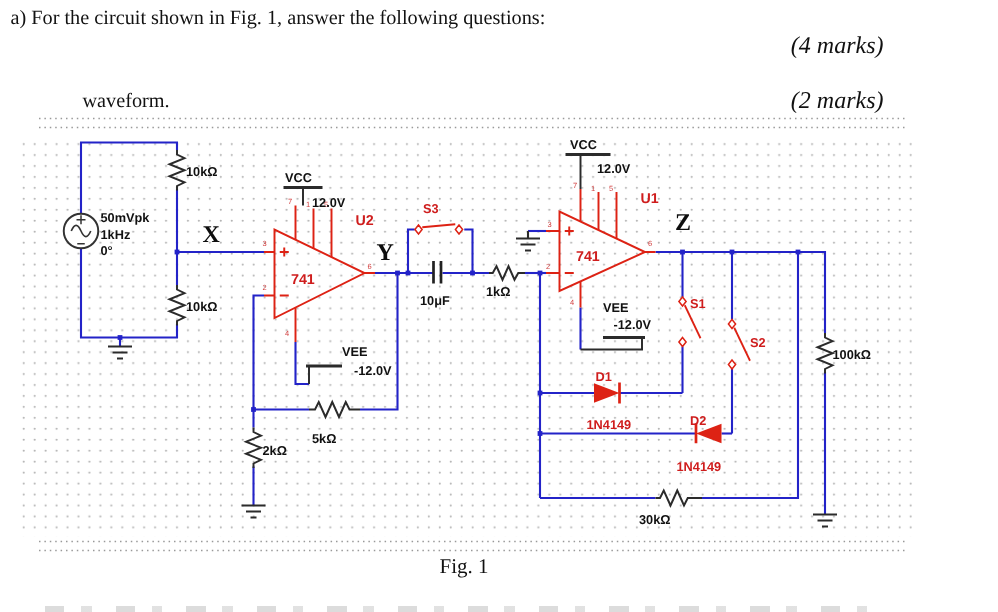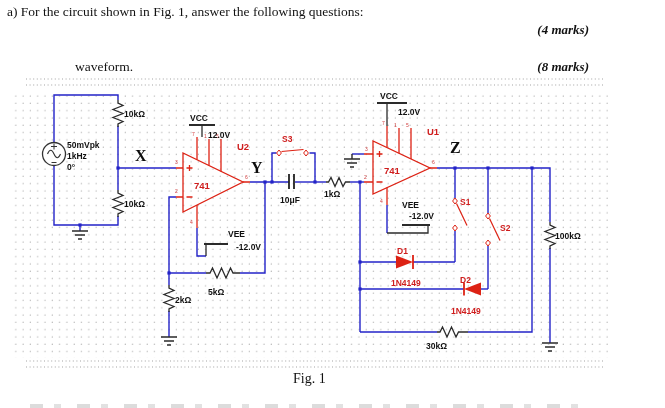--- a/index.html
+++ b/index.html
@@ -1,19 +1,19 @@
 <!DOCTYPE html>
 <html><head>
 <meta charset="utf-8">
 <style>
   html,body{margin:0;padding:0;}
   .page{position:relative;width:612px;height:408px;background:#ffffff;overflow:hidden;
         font-family:"Liberation Serif", serif;color:#111;}
   .qtext{position:absolute;white-space:nowrap;font-size:13.5px;color:#121212;}
-  .marks{position:absolute;font-size:13px;font-weight:bold;font-style:italic;white-space:nowrap;}
+  .marks{position:absolute;font-size:16px;font-weight:normal;font-style:italic;white-space:nowrap;}
   .mathvar{font-style:italic;}
   .figcap{position:absolute;font-weight:normal;font-size:14px;}
   .cutline{position:absolute;left:30px;top:404px;width:560px;height:4px;opacity:.5;
            background:repeating-linear-gradient(90deg,#b9b9b9 0 13px,transparent 13px 24px,#c4c4c4 24px 31px,transparent 31px 47px);}
   svg text{user-select:none;}
   .lbl{font:bold 8.5px "Liberation Sans", sans-serif;fill:#111;}
   .redlbl{font:bold 8.5px "Liberation Sans", sans-serif;fill:#cf1d1d;}
   .red9{font:bold 9.5px "Liberation Sans", sans-serif;fill:#cf1d1d;}
   .node{font:bold 16px "Liberation Serif", serif;fill:#0d0d0d;}
   .pin{font:5px "Liberation Sans", sans-serif;fill:#d24040;}
@@ -22,22 +22,22 @@
   .kw{stroke:#2b2b2b;stroke-width:1.3;fill:none;}
   .kw2{stroke:#2b2b2b;stroke-width:2;fill:none;}
 </style>
 </head>
 <body>
 
 <div class="page">
 
   <div class="qtext" style="left:7px;top:4px;">a) For the circuit shown in Fig. 1, answer the following questions:</div>
   <div class="marks" style="right:23px;top:22px;">(4 marks)</div>
-  <div class="qtext" style="left:55px;top:59px;margin-left:20px;">waveform.</div>
-  <div class="marks" style="right:23px;top:59px;">(8 marks)</div>
+  <div class="qtext" style="left:55px;top:59px;">waveform.</div>
+  <div class="marks" style="right:23px;top:59px;">(2 marks)</div>
 
   <svg width="665" height="408" viewBox="0 0 665 408" style="position:absolute;left:0;top:0;">
     <defs>
       <pattern id="dots" width="7.3" height="7.3" patternUnits="userSpaceOnUse">
         <circle cx="1.2" cy="1.2" r="0.7" fill="#b3b3b3"></circle>
       </pattern>
     </defs>
 
     <g>
       <rect x="11" y="90" width="646" height="268" fill="url(#dots)"></rect>

